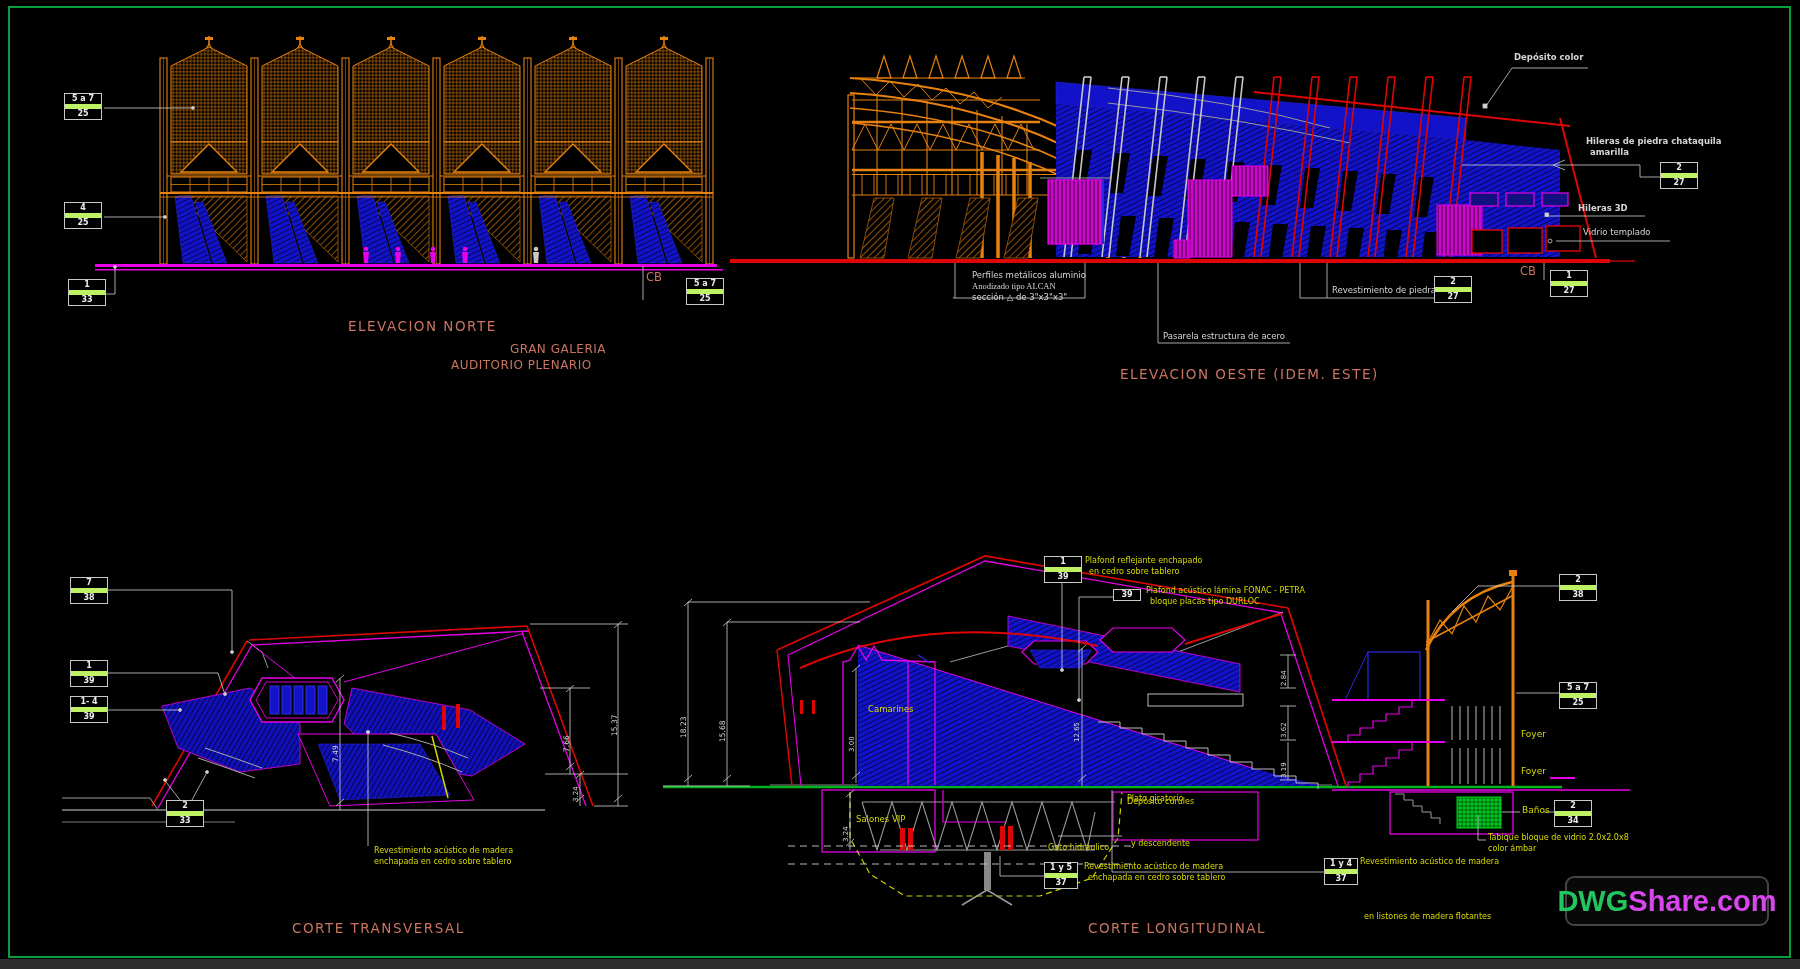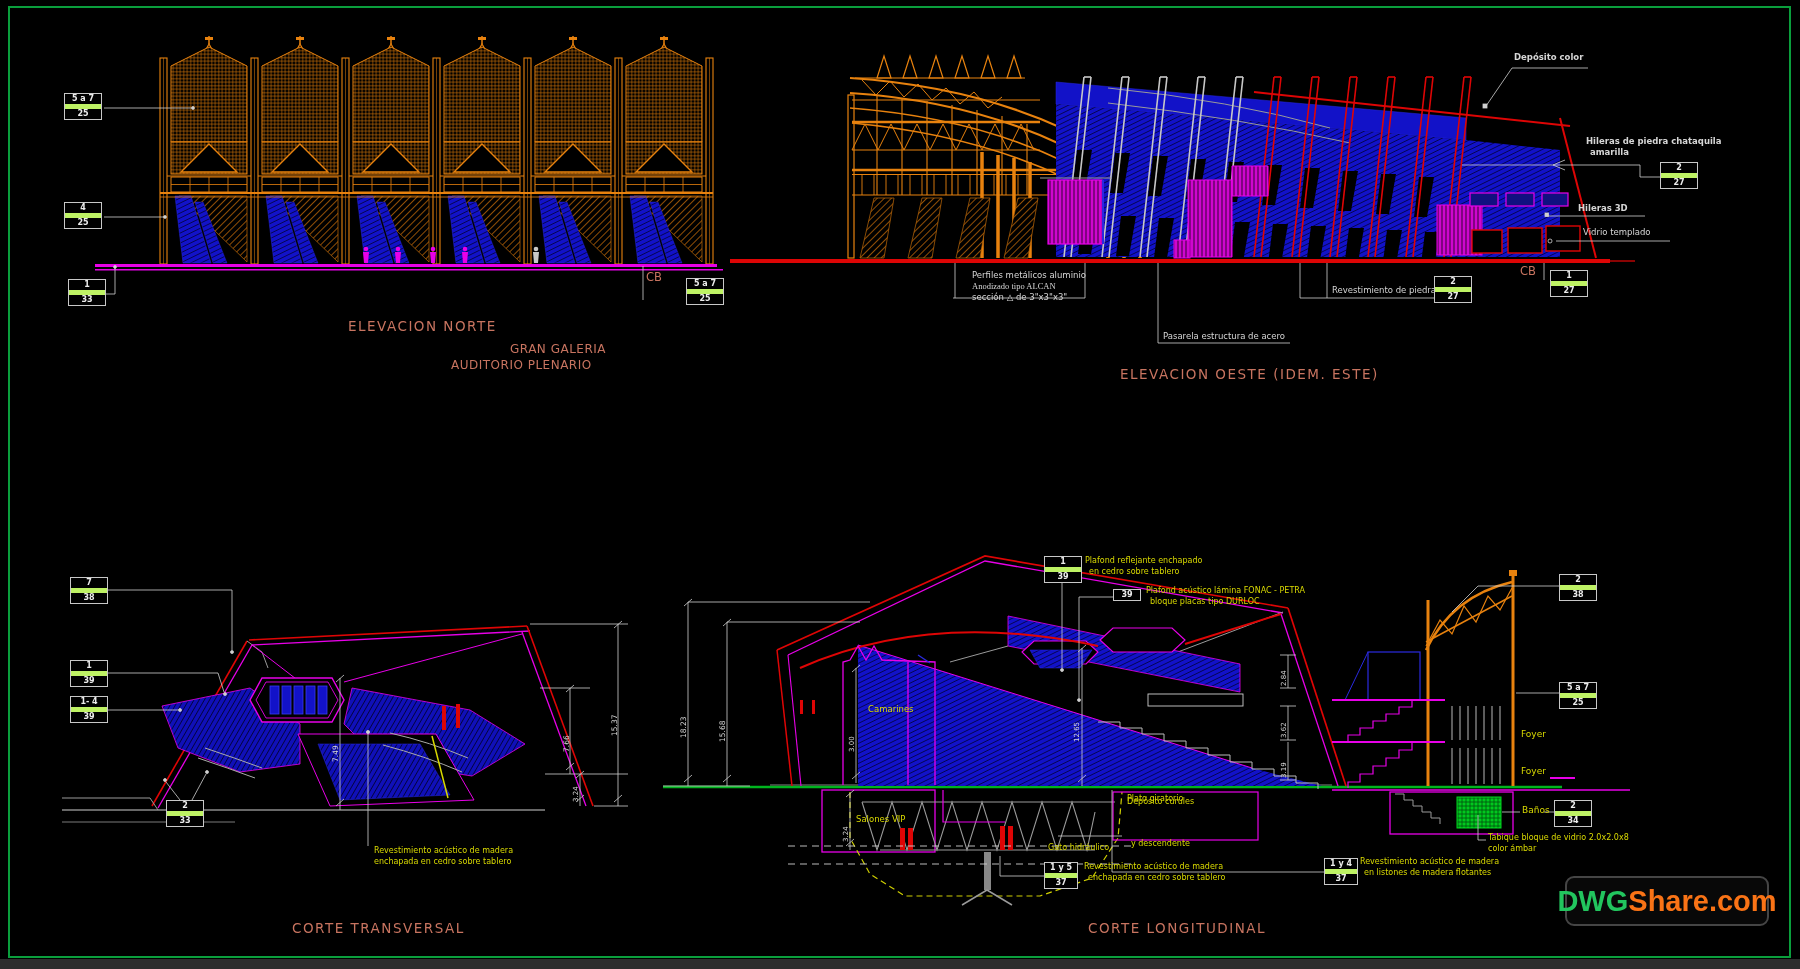--- a/index.html
+++ b/index.html
@@ -17,21 +17,21 @@
   .dim{position:absolute;color:#d6d6d6;font-size:7.5px;transform:rotate(-90deg);transform-origin:0 0;white-space:nowrap;z-index:5;}
   .co{position:absolute;width:36px;border:1px solid #c8c8c8;background:#000;color:#ececec;
       font-weight:bold;font-size:8px;line-height:10px;text-align:center;z-index:5;}
   .co .r{height:10px;}
   .co .r:first-child{border-bottom:5px solid #bef264;}
   .co1{width:26px;}
   .co1 .r:first-child{border-bottom:none;}
   #wm{position:absolute;left:1565px;top:876px;width:200px;height:46px;border:2px solid #454545;border-radius:9px;
       background:rgba(28,28,28,.3);display:flex;align-items:center;justify-content:center;
       font-weight:bold;font-size:29px;z-index:6;font-family:"Liberation Sans",sans-serif;}
-  #wm .red{color:#22c55e;} #wm .gry{color:#f97316;}
+  #wm .red{color:#22c55e;} #wm .gry{color:#d946ef;}
 </style>
 </head>
 <body>
 
 <div id="canvas">
   <div id="bottomstrip"></div>
   <div id="frame"></div>
 
   <svg class="draw" width="1800" height="969">
     <defs>
@@ -584,21 +584,21 @@
     <div class="r">1 y 5</div>
     <div class="r">37</div>
   </div>
   <div class="lbl yl" style="left:1084px;top:862px;">Revestimiento acústico de madera</div>
   <div class="lbl yl" style="left:1088px;top:873px;">enchapada en cedro sobre tablero</div>
   <div class="co" style="left:1324px;top:858px;width:32px;">
     <div class="r">1 y 4</div>
     <div class="r">37</div>
   </div>
   <div class="lbl yl" style="left:1360px;top:857px;">Revestimiento acústico de madera</div>
-  <div class="lbl yl" style="left:1364px;top:868px;text-align:center;">en listones de madera flotantes</div>
+  <div class="lbl yl" style="left:1364px;top:912px;text-align:center;">en listones de madera flotantes</div>
   <div class="co" style="left:1559px;top:574px;">
     <div class="r">2</div>
     <div class="r">38</div>
   </div>
   <div class="co" style="left:1559px;top:682px;">
     <div class="r">5 a 7</div>
     <div class="r">25</div>
   </div>
   <div class="lbl yl" style="left:1521px;top:729px;font-size:9px;">Foyer</div>
   <div class="lbl yl" style="left:1521px;top:766px;font-size:9px;">Foyer</div>

